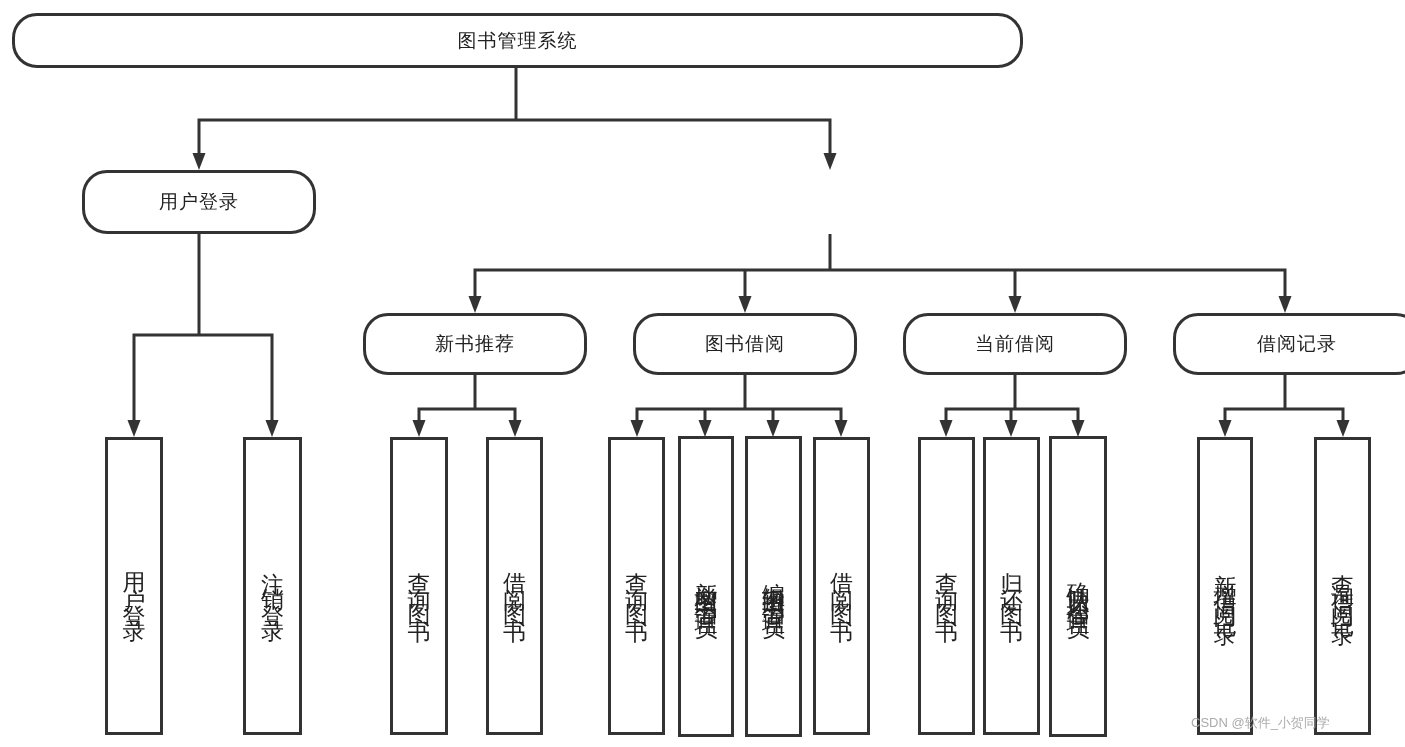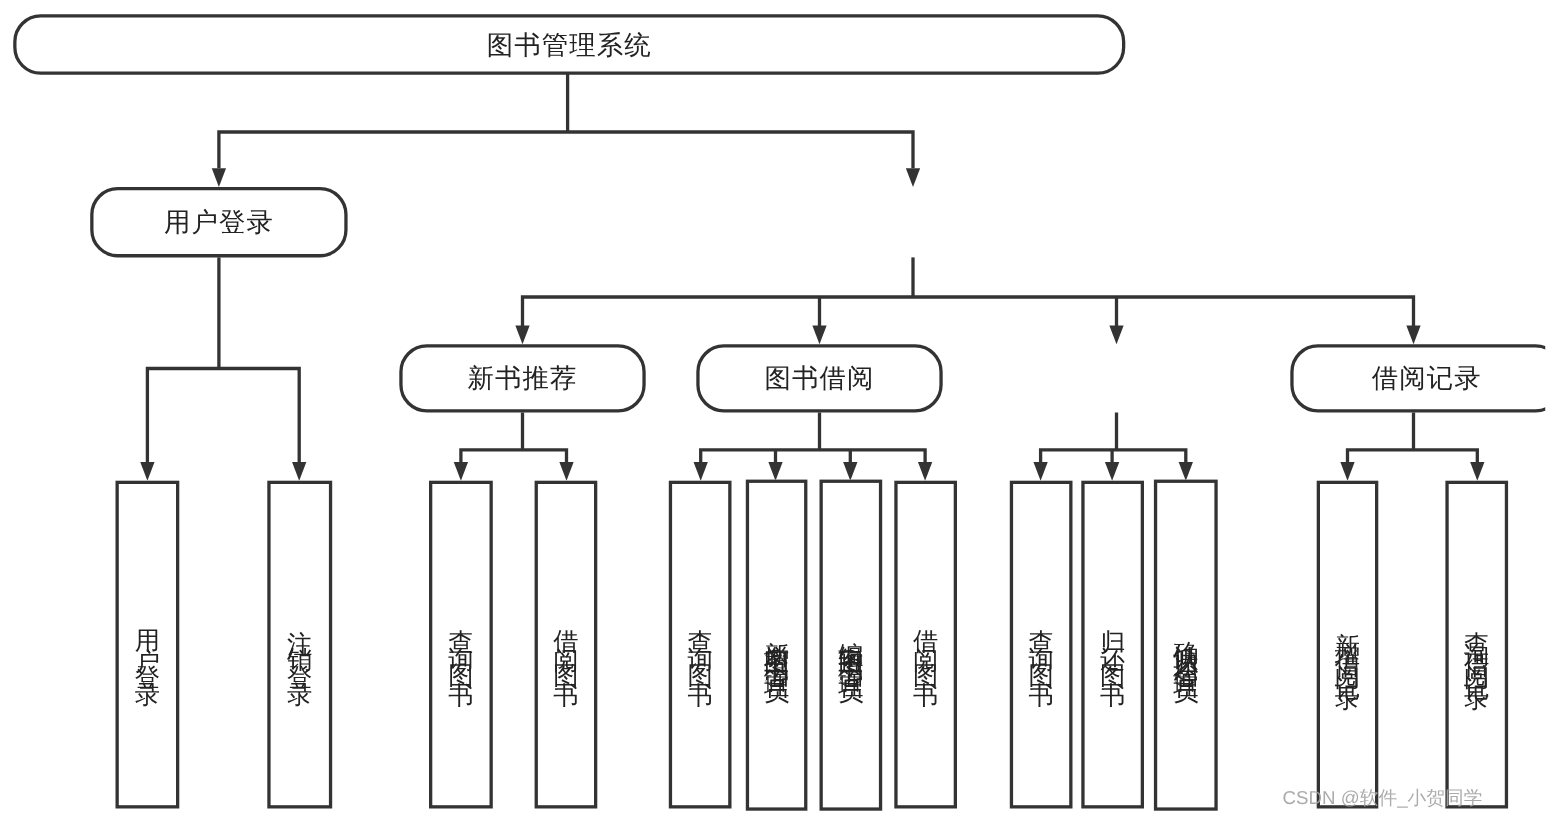--- a/index.html
+++ b/index.html
@@ -22,39 +22,39 @@
     box-sizing: border-box;
     border: 3px solid #333333;
     background: #ffffff;
     color: #222222;
     display: flex;
     align-items: center;
     justify-content: center;
     z-index: 2;
   }
   .hnode {
-    font-size: 24px;
+    font-size: 19px;
     letter-spacing: 1px;
     border-radius: 25px;
   }
   .leaf { font-size: 23px; }
   .vtext {
     writing-mode: vertical-lr;
     text-orientation: mixed;
     line-height: 1;
     white-space: nowrap;
   }
   .sp4 .vtext { letter-spacing: 16px; }
   .sp6 .vtext { letter-spacing: 10px; }
   .sp9 .vtext { letter-spacing: 5px; }
   .watermark {
     position: absolute;
-    left: 1166px;
+    left: 1191px;
     top: 714px;
-    font-size: 17px;
+    font-size: 13px;
     color: rgba(164, 164, 164, 0.92);
     z-index: 5;
     white-space: nowrap;
   }
 </style>
 </head>
 <body>
 
 <div class="canvas">
 
@@ -117,20 +117,23 @@
   <div class="node hnode" style="left:82px;top:170px;width:234px;height:64px">
     <span>用户登录</span>
   </div>
 
   <div class="node hnode" style="left:633px;top:313px;width:224px;height:62px">
     <span>图书借阅</span>
   </div>
   <div class="node hnode" style="left:363px;top:313px;width:224px;height:62px">
     <span>新书推荐</span>
   </div>
+  <div class="node hnode" style="left:903px;top:313px;width:224px;height:62px">
+    <span>当前借阅</span>
+  </div>
   <div class="node hnode" style="left:1173px;top:313px;width:248px;height:62px">
     <span>借阅记录</span>
   </div>
 
   <div class="node leaf sp4" style="left:105px;top:437px;width:58px;height:298px">
     <span class="vtext">用户登录</span>
   </div>
   <div class="node leaf sp4" style="left:243px;top:437px;width:59px;height:298px">
     <span class="vtext">注销登录</span>
   </div>

